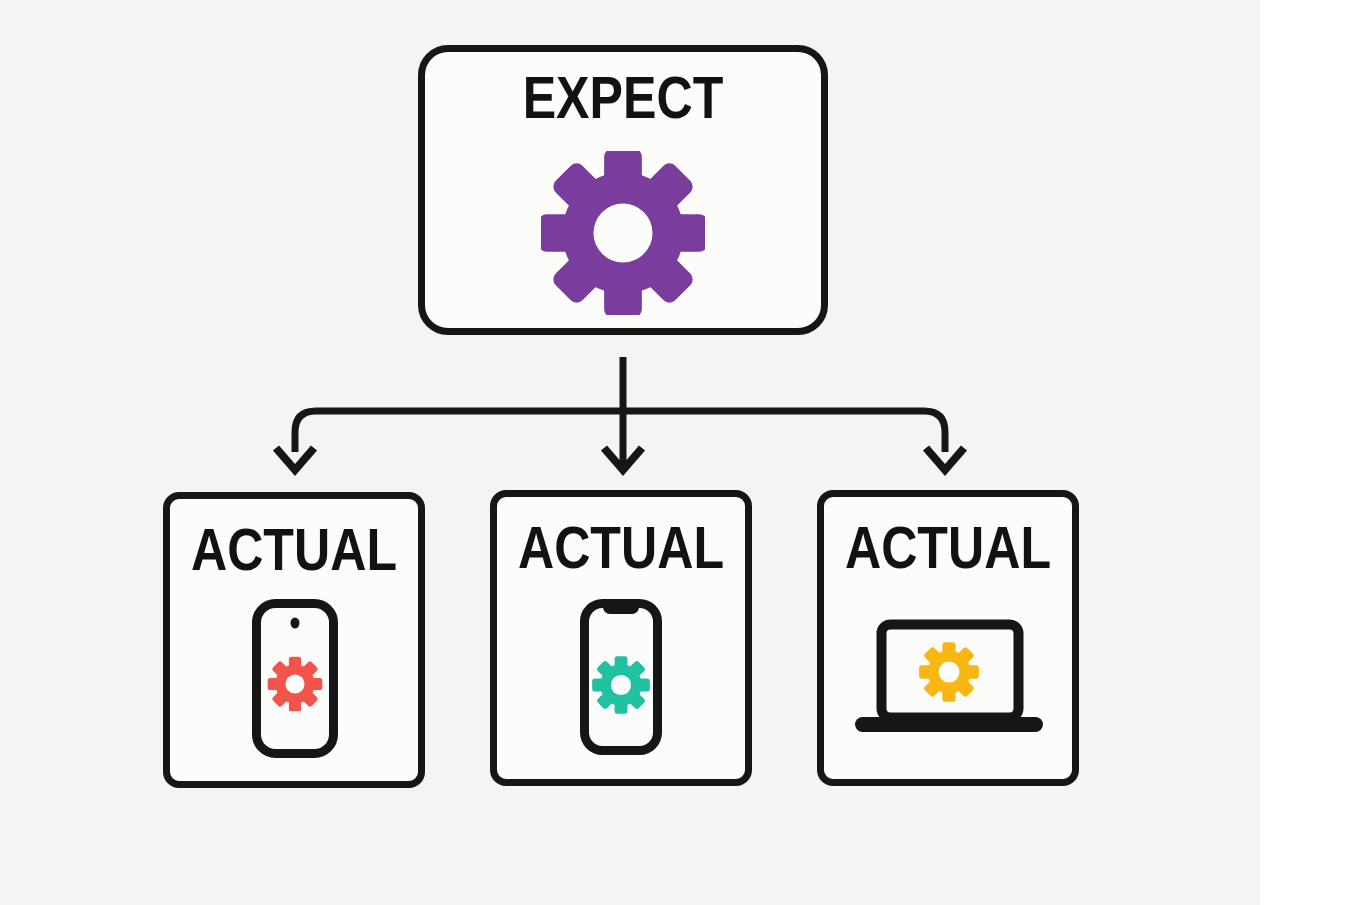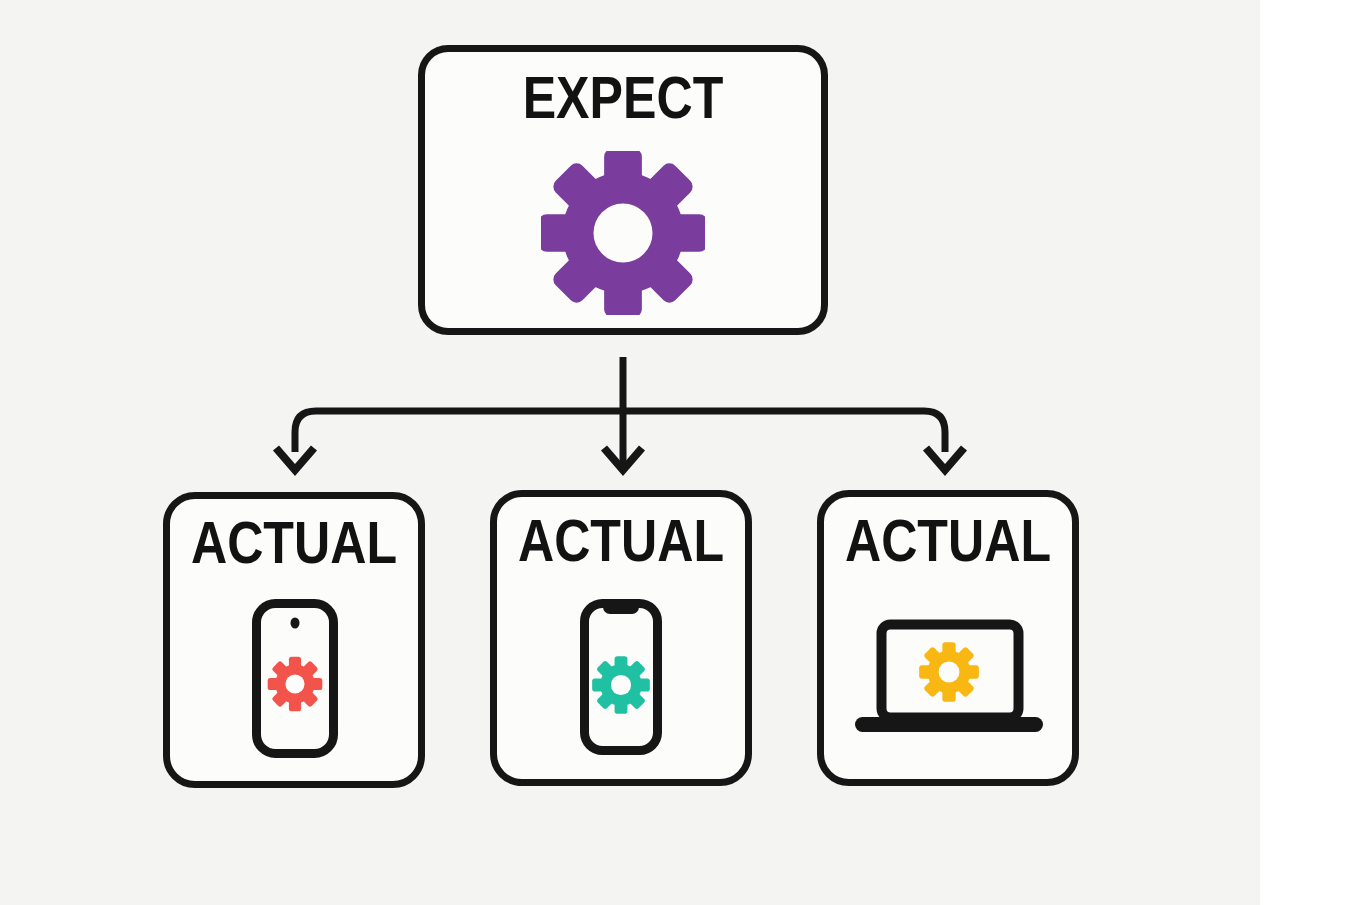--- a/index.html
+++ b/index.html
@@ -17,22 +17,22 @@
     background:#FCFCFB;
     z-index:2;
   }
   .node-expect{
     left:418px;top:45px;width:410px;height:290px;
     border-radius:30px;
     padding-top:17px;
   }
   .node-actual{
     width:262px;height:296px;
-    border-radius:32px;
-    padding-top:15px;
+    border-radius:16px;
+    padding-top:22px;
   }
   .node-actual.a1{left:163px;top:492px;}
   .node-actual.a2{left:490px;top:490px;}
   .node-actual.a3{left:817px;top:490px;}
   .node-label{
     display:block;
     text-align:center;
     font-weight:bold;
     font-size:59px;
     line-height:1;

